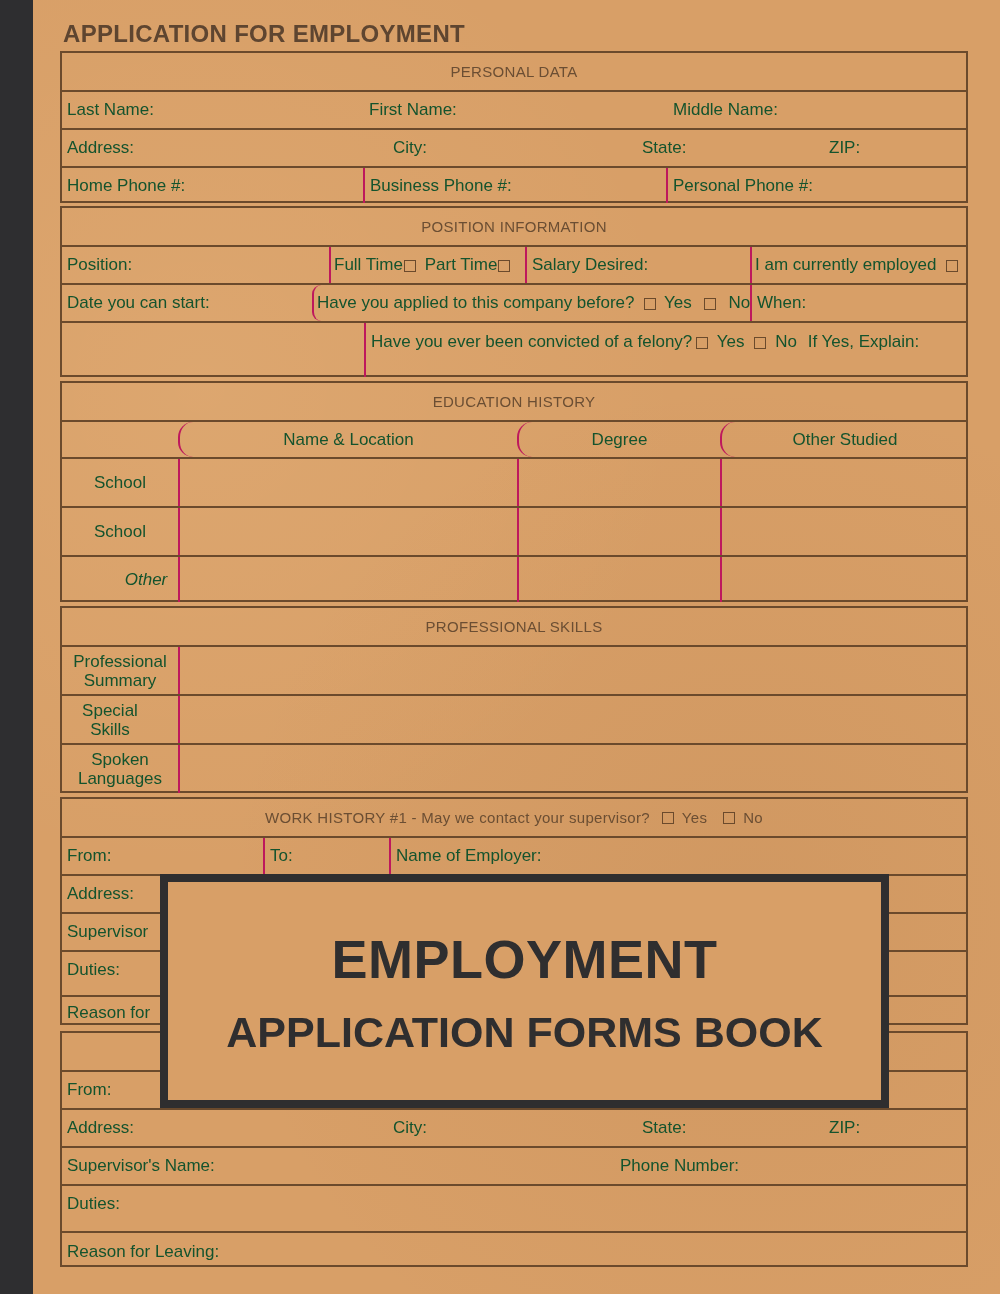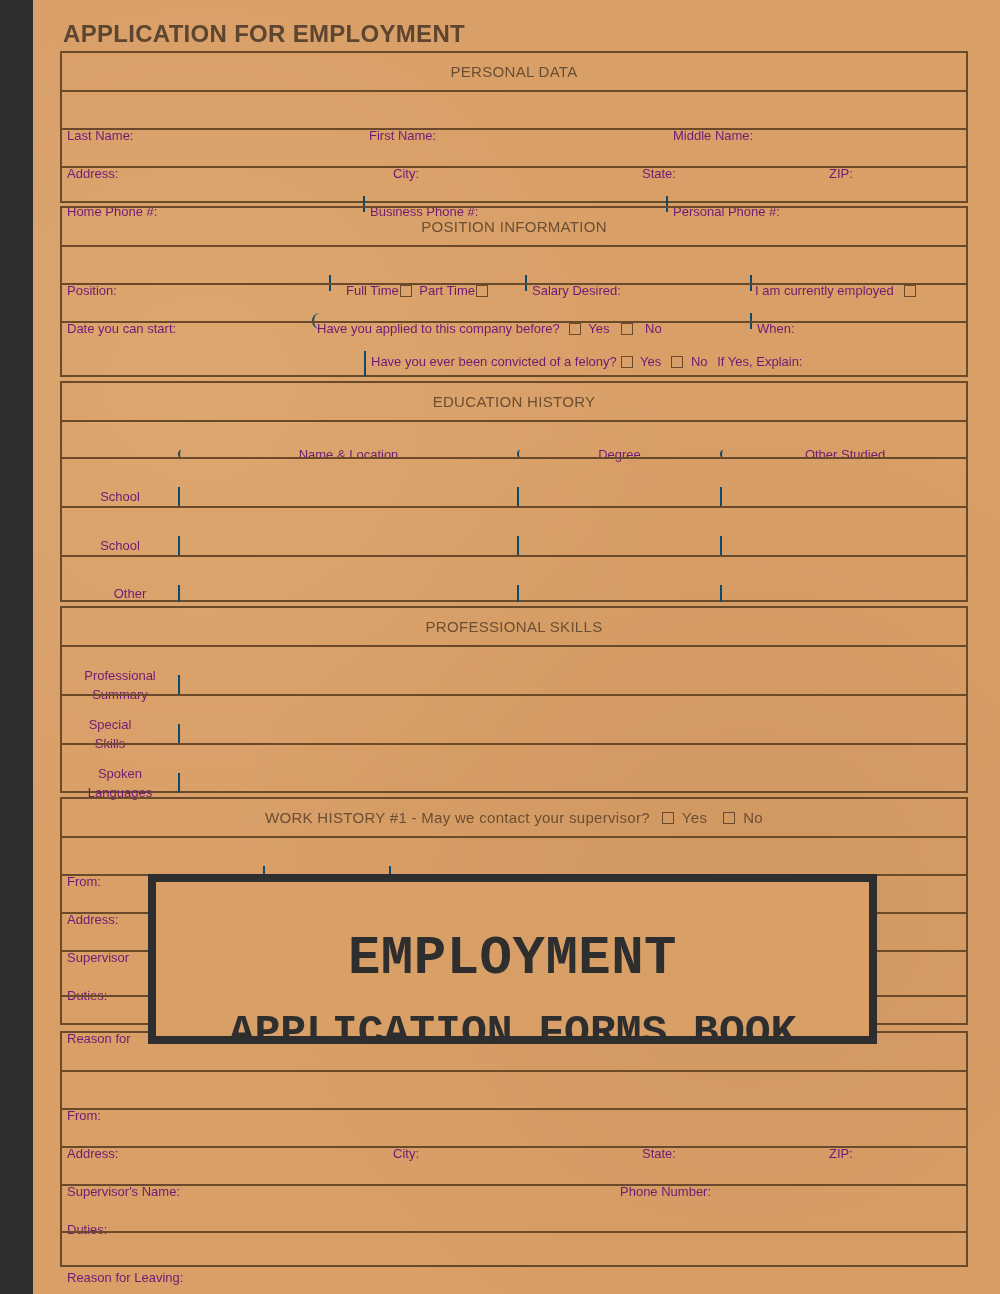--- a/index.html
+++ b/index.html
@@ -25,36 +25,36 @@
     position: absolute; left: 60px; width: 908px;
     border: 2px solid #6b4a2c; box-sizing: border-box;
   }
   .row {
     position: absolute; left: 0; right: 0; box-sizing: border-box;
     border-top: 2px solid #6b4a2c;
   }
   .row.first { border-top: none; }
   .cell {
     position: absolute; top: 0; bottom: 0; box-sizing: border-box;
-    font-size: 13px; color: #701a75; padding: 8px 5px; white-space: nowrap; margin-top: 28px;
-  }
-  .cell.vline { border-left: 2px solid #0c4a6e; }
+    font-size: 17px; color: #14532d; padding: 8px 5px; white-space: nowrap;
+  }
+  .cell.vline { border-left: 2px solid #be185d; }
   .head {
     position: absolute; left: 0; right: 0; top: 0; bottom: 0;
     text-align: center; font-size: 15px; color: #6b4e33; letter-spacing: 0.3px;
     display: flex; align-items: center; justify-content: center;
   }
   .cb {
     display: inline-block; width: 12px; height: 12px; border: 1.5px solid #6b4a2c;
     vertical-align: -2px; margin: 0 4px; box-sizing: border-box;
   }
   .ctr { display:flex; align-items:center; justify-content:center; text-align:center; white-space: normal; line-height: 19px; padding: 4px 4px; border-radius: 15px; }
   .overlay {
-    position: absolute; left: 148px; top: 874px; width: 729px; height: 170px;
-    border: 8px solid #2f2e2f; box-sizing: border-box; background: #d89f67; font-family: Liberation Mono, monospace;
+    position: absolute; left: 160px; top: 874px; width: 729px; height: 234px;
+    border: 8px solid #2f2e2f; box-sizing: border-box; background: #d89f67;
   }
   .ov-line1 {
     position: absolute; left: 0; right: 0; top: 46px; text-align: center;
     font-size: 54px; font-weight: bold; color: #2f2e2f; letter-spacing: 0.5px;
   }
   .ov-line2 {
     position: absolute; left: 0; right: 0; top: 126px; text-align: center;
     font-size: 43px; font-weight: bold; color: #2f2e2f;
   }
 </style>
@@ -87,40 +87,40 @@
     <div class="cell vline" style="left:604px;width:300px;">Personal Phone #:</div>
   </div>
 </div>
 
 <div class="block" style="top:206px;height:171px;">
   <div class="row first" style="top:0;height:37px;">
     <div class="head">POSITION INFORMATION</div>
   </div>
   <div class="row" style="top:37px;height:38px;">
     <div class="cell" style="left:0;width:267px;">Position:</div>
-    <div class="cell vline" style="left:267px;width:172px;padding-left:15px;">
+    <div class="cell vline" style="left:267px;width:172px;padding-left:3px;">
       <span>Full Time</span><span class="cb" style="margin-left:1px;"></span>
       <span>Part Time</span><span class="cb" style="margin-left:1px;margin-right:0;"></span>
     </div>
     <div class="cell vline" style="left:463px;width:225px;">Salary Desired:</div>
     <div class="cell vline" style="left:688px;width:218px;padding-left:3px;">
       <span>I am currently employed</span><span class="cb" style="margin-left:10px;"></span>
     </div>
   </div>
   <div class="row" style="top:75px;height:38px;">
     <div class="cell" style="left:0;width:250px;">Date you can start:</div>
     <div class="cell vline" style="left:250px;width:438px;padding-left:3px;border-radius:9px;">
       <span>Have you applied to this company before?</span><span class="cb" style="margin-left:9px;"></span>
       <span>Yes</span><span class="cb" style="margin-left:12px;"></span>
       <span style="margin-left:4px;">No</span>
     </div>
     <div class="cell vline" style="left:688px;width:218px;">When:</div>
   </div>
   <div class="row" style="top:113px;height:56px;">
-    <div class="cell vline" style="left:302px;width:604px;padding-top:3px;">
+    <div class="cell vline" style="left:302px;width:604px;padding-top:9px;">
       <span>Have you ever been convicted of a felony?</span><span class="cb" style="margin-left:4px;"></span>
       <span>Yes</span><span class="cb" style="margin-left:10px;"></span>
       <span>No</span>
       <span style="margin-left:6px;">If Yes, Explain:</span>
     </div>
   </div>
 </div>
 
 <div class="block" style="top:381px;height:221px;">
   <div class="row first" style="top:0;height:37px;">
@@ -138,21 +138,21 @@
     <div class="cell vline" style="left:455px;width:203px;"></div>
     <div class="cell vline" style="left:658px;width:248px;"></div>
   </div>
   <div class="row" style="top:123px;height:49px;">
     <div class="cell ctr" style="left:0;width:116px;">School</div>
     <div class="cell vline" style="left:116px;width:339px;"></div>
     <div class="cell vline" style="left:455px;width:203px;"></div>
     <div class="cell vline" style="left:658px;width:248px;"></div>
   </div>
   <div class="row" style="top:172px;height:47px;">
-    <div class="cell ctr" style="left:0;width:136px;">Other</div>
+    <div class="cell ctr" style="left:16px;width:136px;font-style:italic;">Other</div>
     <div class="cell vline" style="left:116px;width:339px;"></div>
     <div class="cell vline" style="left:455px;width:203px;"></div>
     <div class="cell vline" style="left:658px;width:248px;"></div>
   </div>
 </div>
 
 <div class="block" style="top:606px;height:187px;">
   <div class="row first" style="top:0;height:37px;">
     <div class="head">PROFESSIONAL SKILLS</div>
   </div>

